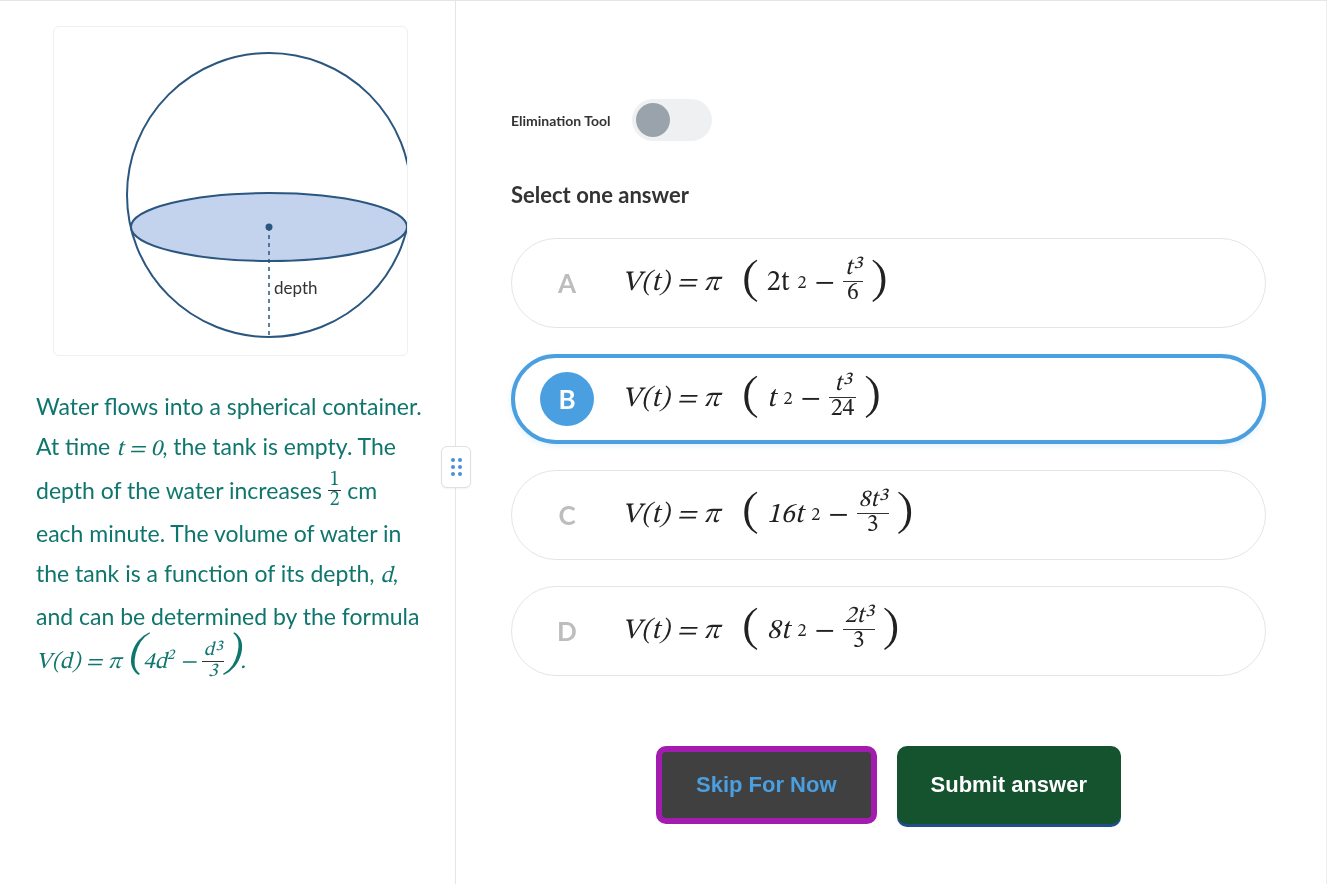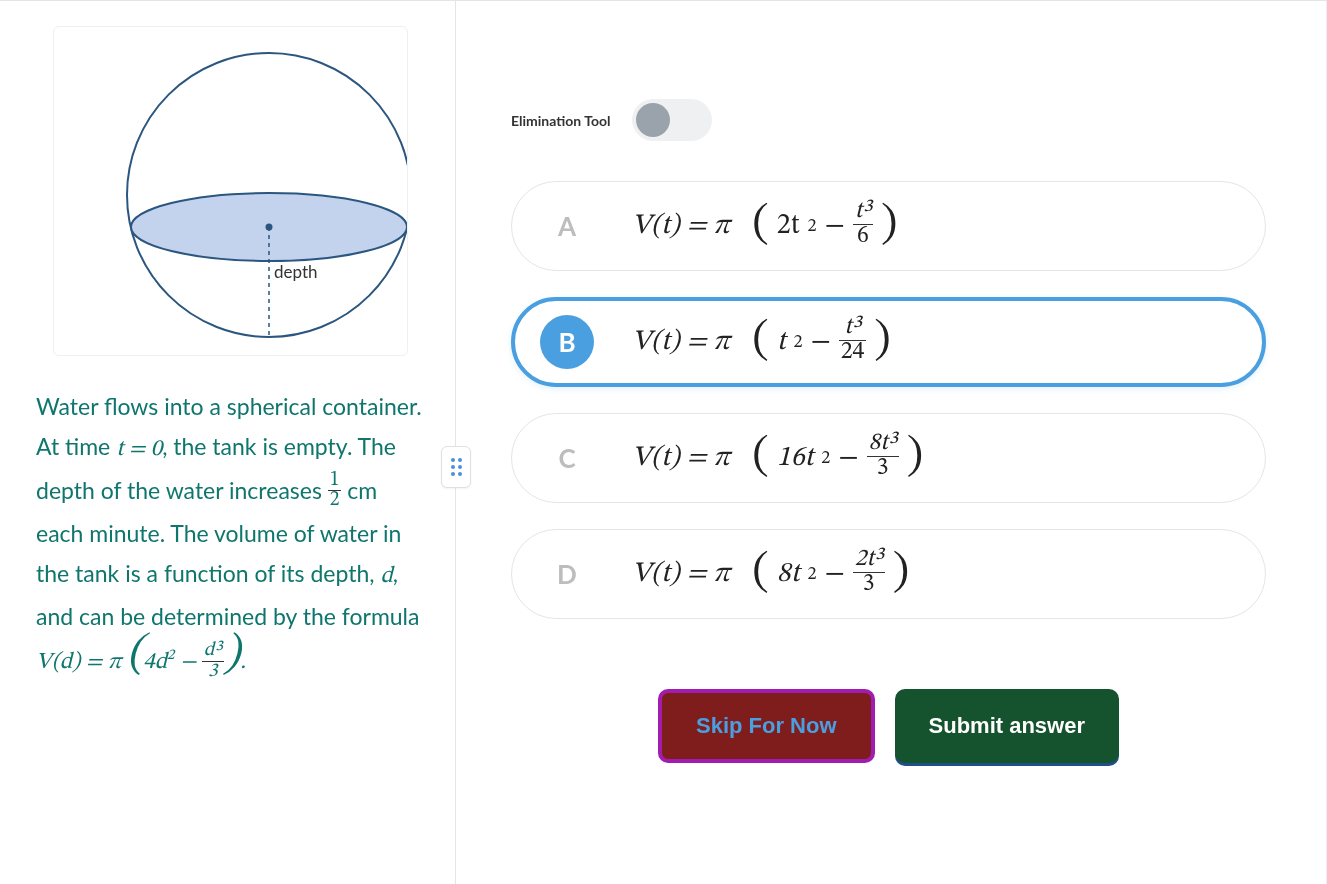--- a/index.html
+++ b/index.html
@@ -26,21 +26,21 @@
     height: 330px;
     margin: 25px auto 30px auto;
     position: relative;
     border: 1px solid #f0f0f0;
     border-radius: 6px;
   }
   .figure svg { display:block; }
   .depth-label {
     position: absolute;
     left: 220px;
-    top: 234px;
+    top: 250px;
     font-size: 17px;
     color: #333;
   }
   .prompt {
     font-size: 23px;
     line-height: 1.75;
     color: #0f766e;
   }
   .prompt .math { font-family: "STIX Two Math","Cambria Math","Times New Roman",serif; }
   .frac {
@@ -133,37 +133,37 @@
     color: #bdbdbd;
     margin-right: 28px;
   }
   .choice.selected .letter {
     background: #4a9fe0; color: #fff;
   }
   .choice .formula {
     font-family: "STIX Two Math","Cambria Math","Times New Roman",serif;
     font-size: 28px;
     color: #222;
-    display:flex; align-items:center; gap:8px;margin-left:10px;
+    display:flex; align-items:center; gap:8px;
   }
   .big-paren { font-size: 46px; line-height: 0; position:relative; top:-2px; }
   .sup { font-size: 0.65em; vertical-align: super; }
   .actions {
     display:flex; justify-content:center; gap: 20px;
     margin-top: 70px;
   }
   .btn {
     font-size: 22px; font-weight: 700;
     padding: 20px 34px;
     border-radius: 10px;
     border: none;
     cursor: pointer;
   }
   .btn-skip {
-    background: #7f1d1d; color:#4a9fe0; border: 4px solid #a21caf;
+    background: #404040; color:#4a9fe0; border: 6px solid #a21caf;
   }
   .btn-submit {
     background: #14532d; color:#fff;
     box-shadow: 0 3px 0 #1e4f86;
   }
 </style>
 </head>
 <body>
 
 <div class="wrap">
@@ -202,20 +202,21 @@
   </div>
 
   <div class="right">
     <div class="tool-row">
       <div class="tool-label">Elimination Tool</div>
       <div class="toggle">
         <div class="knob"></div>
       </div>
     </div>
 
+    <div class="select-label">Select one answer</div>
 
     <div class="choices" id="choices">
         <div class="choice">
           <div class="letter">A</div>
           <div class="formula"><span style="font-style:italic">V(t) = π</span>&nbsp;<span class="big-paren">(</span><span style="">2t</span><span class="sup">2</span><span> − </span><span class="frac">
               <span class="num" style="font-style:italic">t³</span>
               <span class="den">6</span>
             </span><span class="big-paren">)</span></div>
         </div>
         <div class="choice selected">

